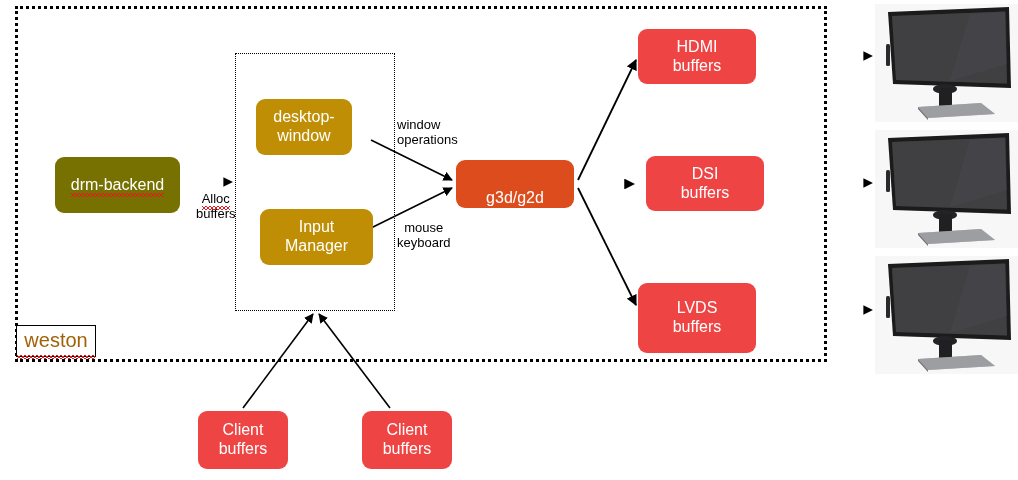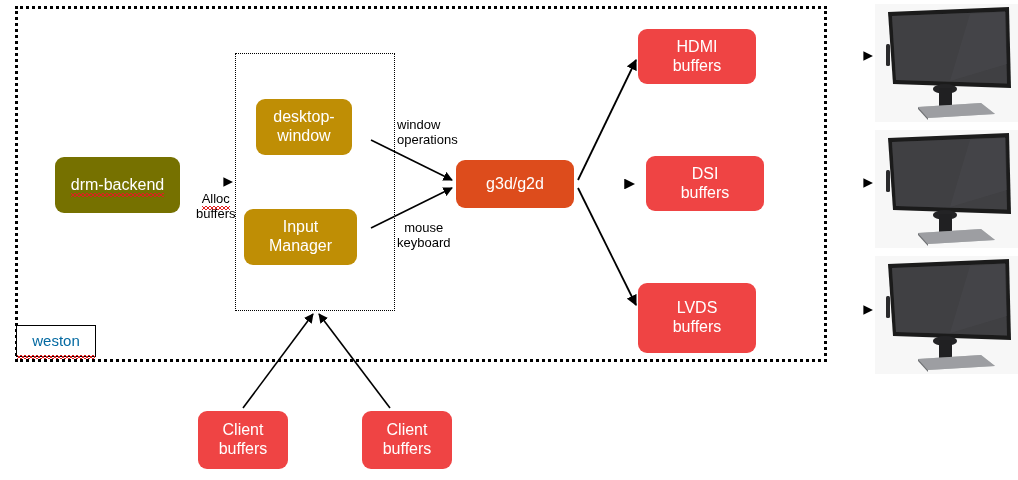--- a/index.html
+++ b/index.html
@@ -49,22 +49,22 @@
     width: 80px;
     height: 32px;
     border: 1px solid #000000;
     background: #ffffff;
     box-sizing: border-box;
     display: flex;
     align-items: center;
     justify-content: center;
   }
   .weston-text {
-    color: #0369a1;
-    font-size: 15px;
+    color: #a16207;
+    font-size: 20px;
     position: relative;
     display: inline-block;
     padding-bottom: 1px;
   }
   .squiggle {
     position: absolute;
     left: 0;
     right: 0;
     bottom: -3px;
     height: 4px;
@@ -91,22 +91,22 @@
   }
   .node span { display: block; }
 
   .node-olive  { background: #767100; }
   .node-gold   { background: #BF8E05; }
   .node-orange { background: #DD4C1C; }
   .node-blue   { background: #ef4444; }
 
   .node-drm    { left: 55px;  top: 157px; width: 125px; height: 56px; }
   .node-dshell { left: 256px; top: 99px;  width: 96px; height: 56px; }
-  .node-input  { left: 244px; top: 209px; width: 113px; height: 56px; }
-  .node-g3d    { left: 456px; top: 160px; width: 118px; height: 48px; }
+  .node-input  { left: 260px; top: 209px; width: 113px; height: 56px; }
+  .node-g3d    { left: 456px; top: 160px; width: 118px; height: 48px; align-items: flex-end; }
   .node-hdmi   { left: 638px; top: 29px;  width: 118px; height: 55px; }
   .node-dsi    { left: 638px; top: 156px; width: 118px; height: 55px; margin-left: 8px; }
   .node-lvds   { left: 638px; top: 283px; width: 118px; height: 70px; }
   .node-cb1    { left: 198px; top: 411px; width: 90px;  height: 58px; }
   .node-cb2    { left: 362px; top: 411px; width: 90px;  height: 58px; }
 
   .drm-text {
     position: relative;
     display: inline-block;
   }

